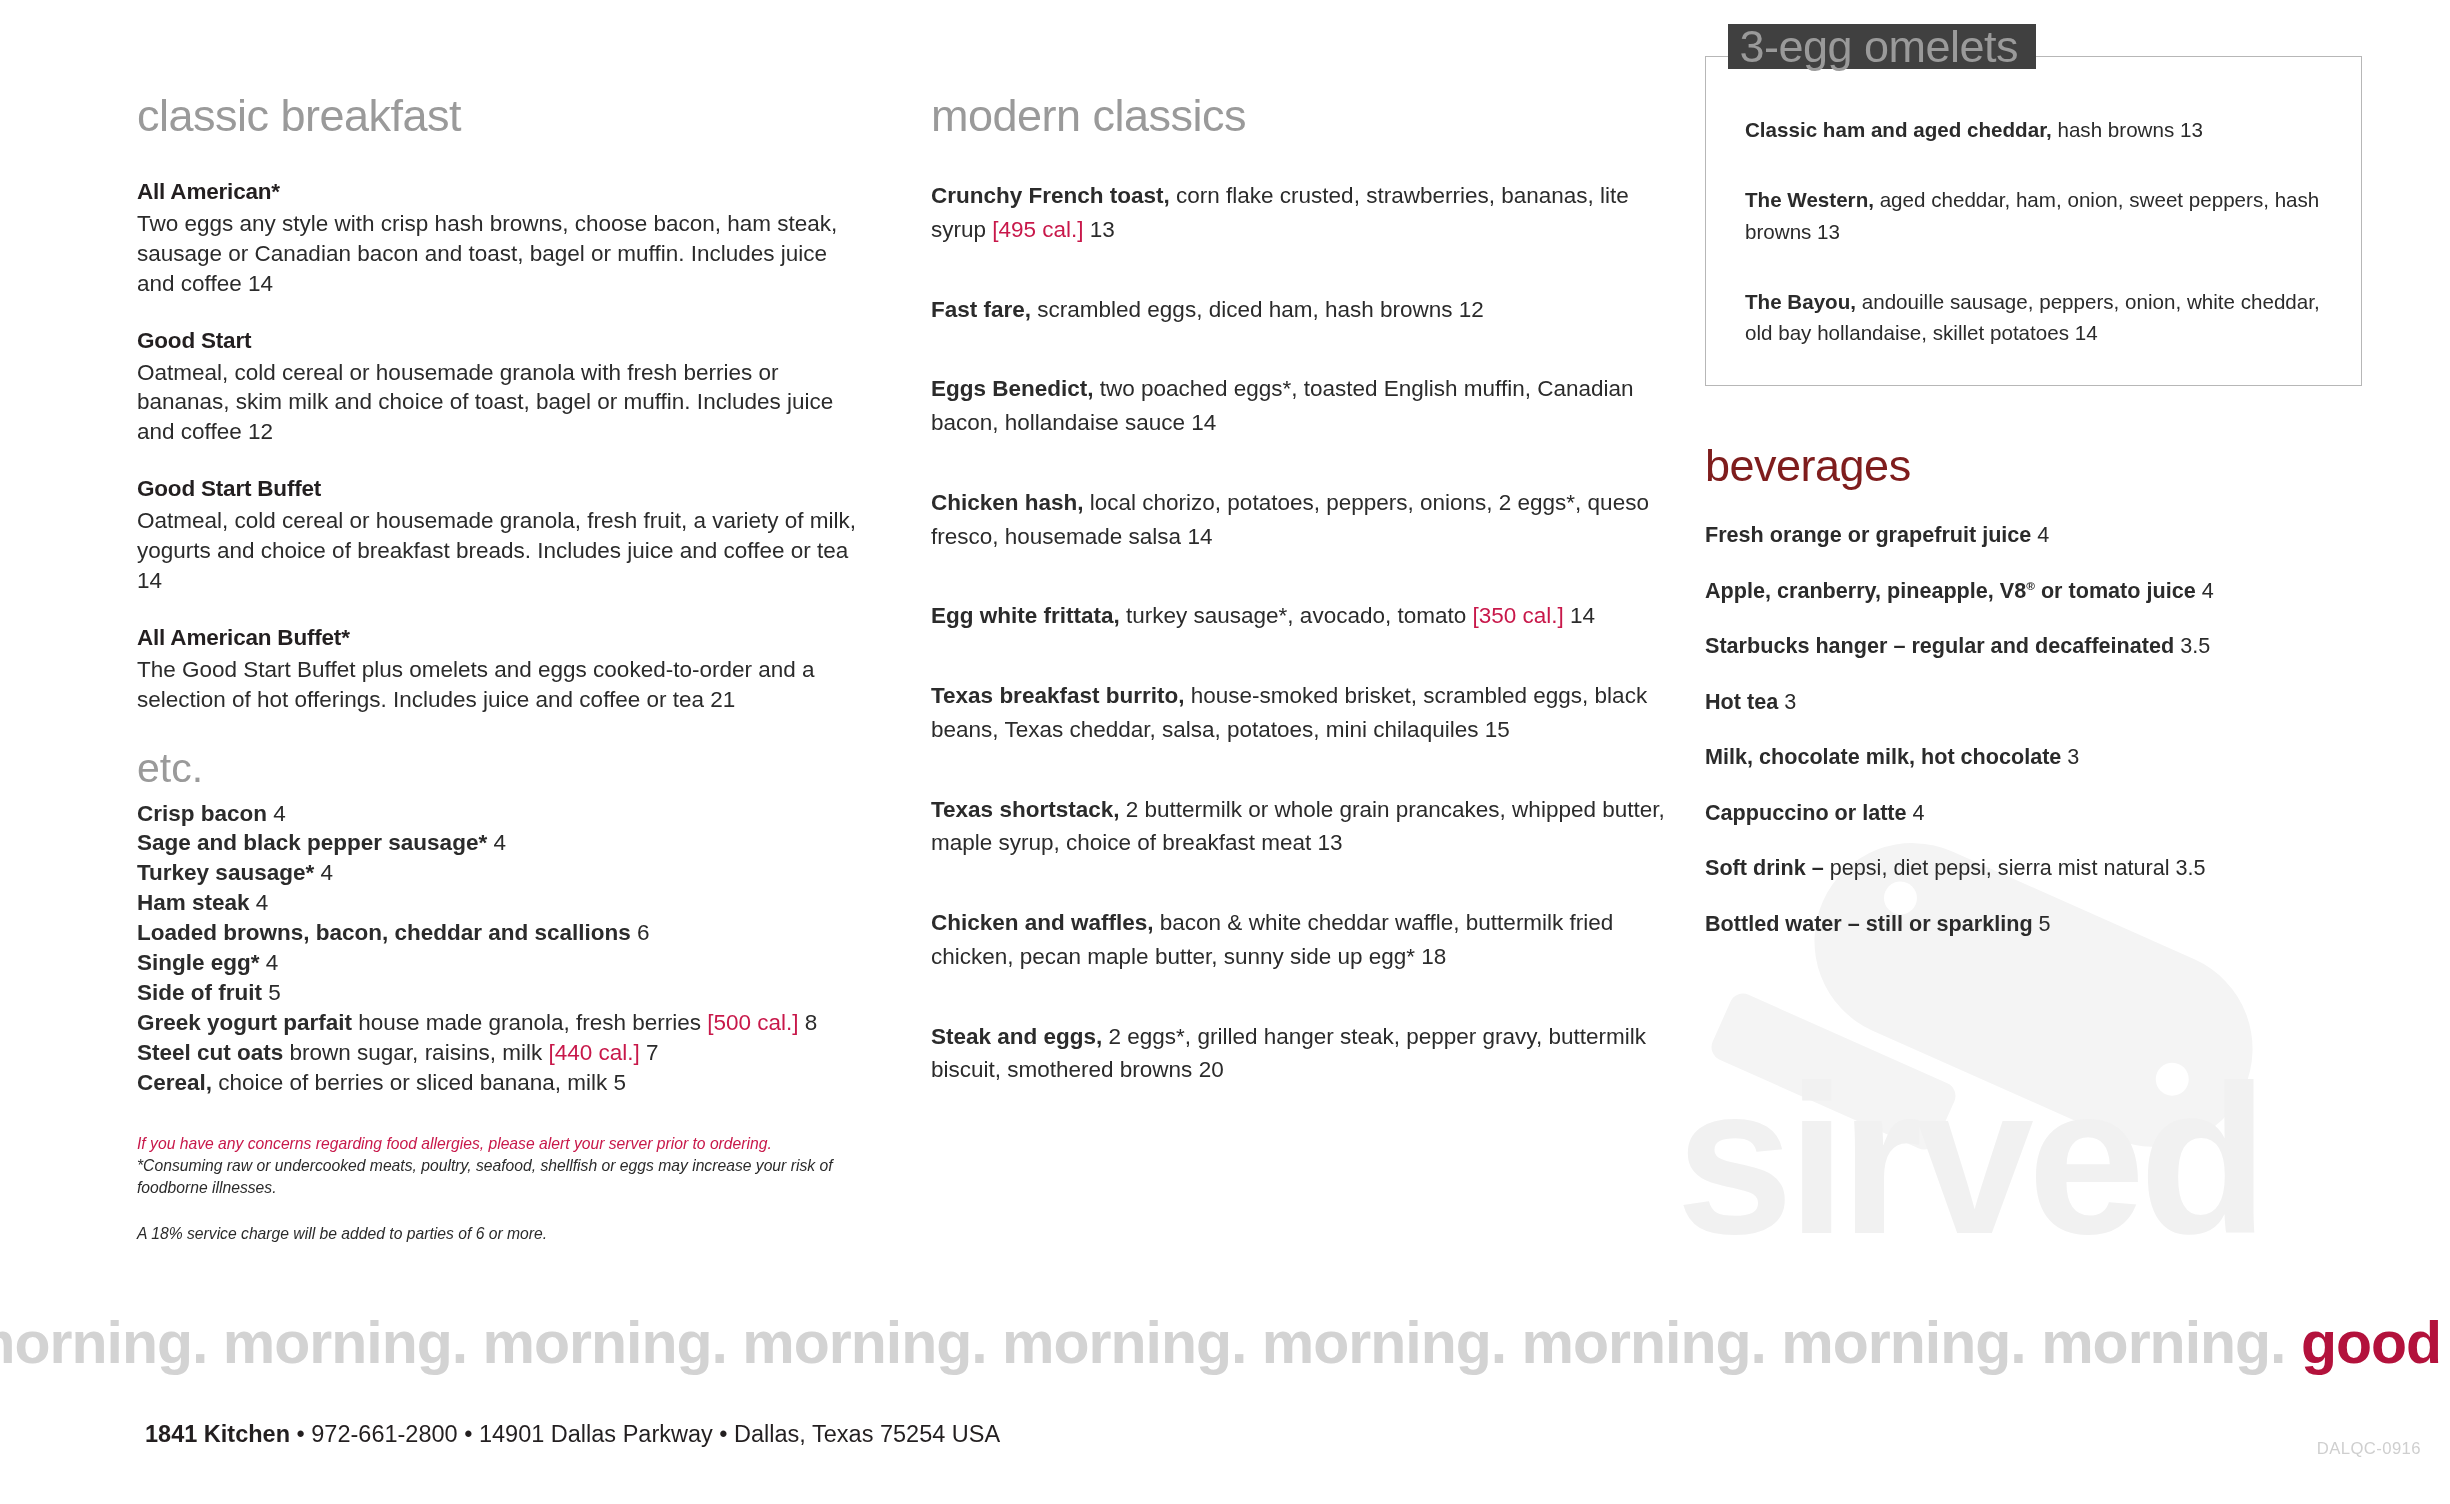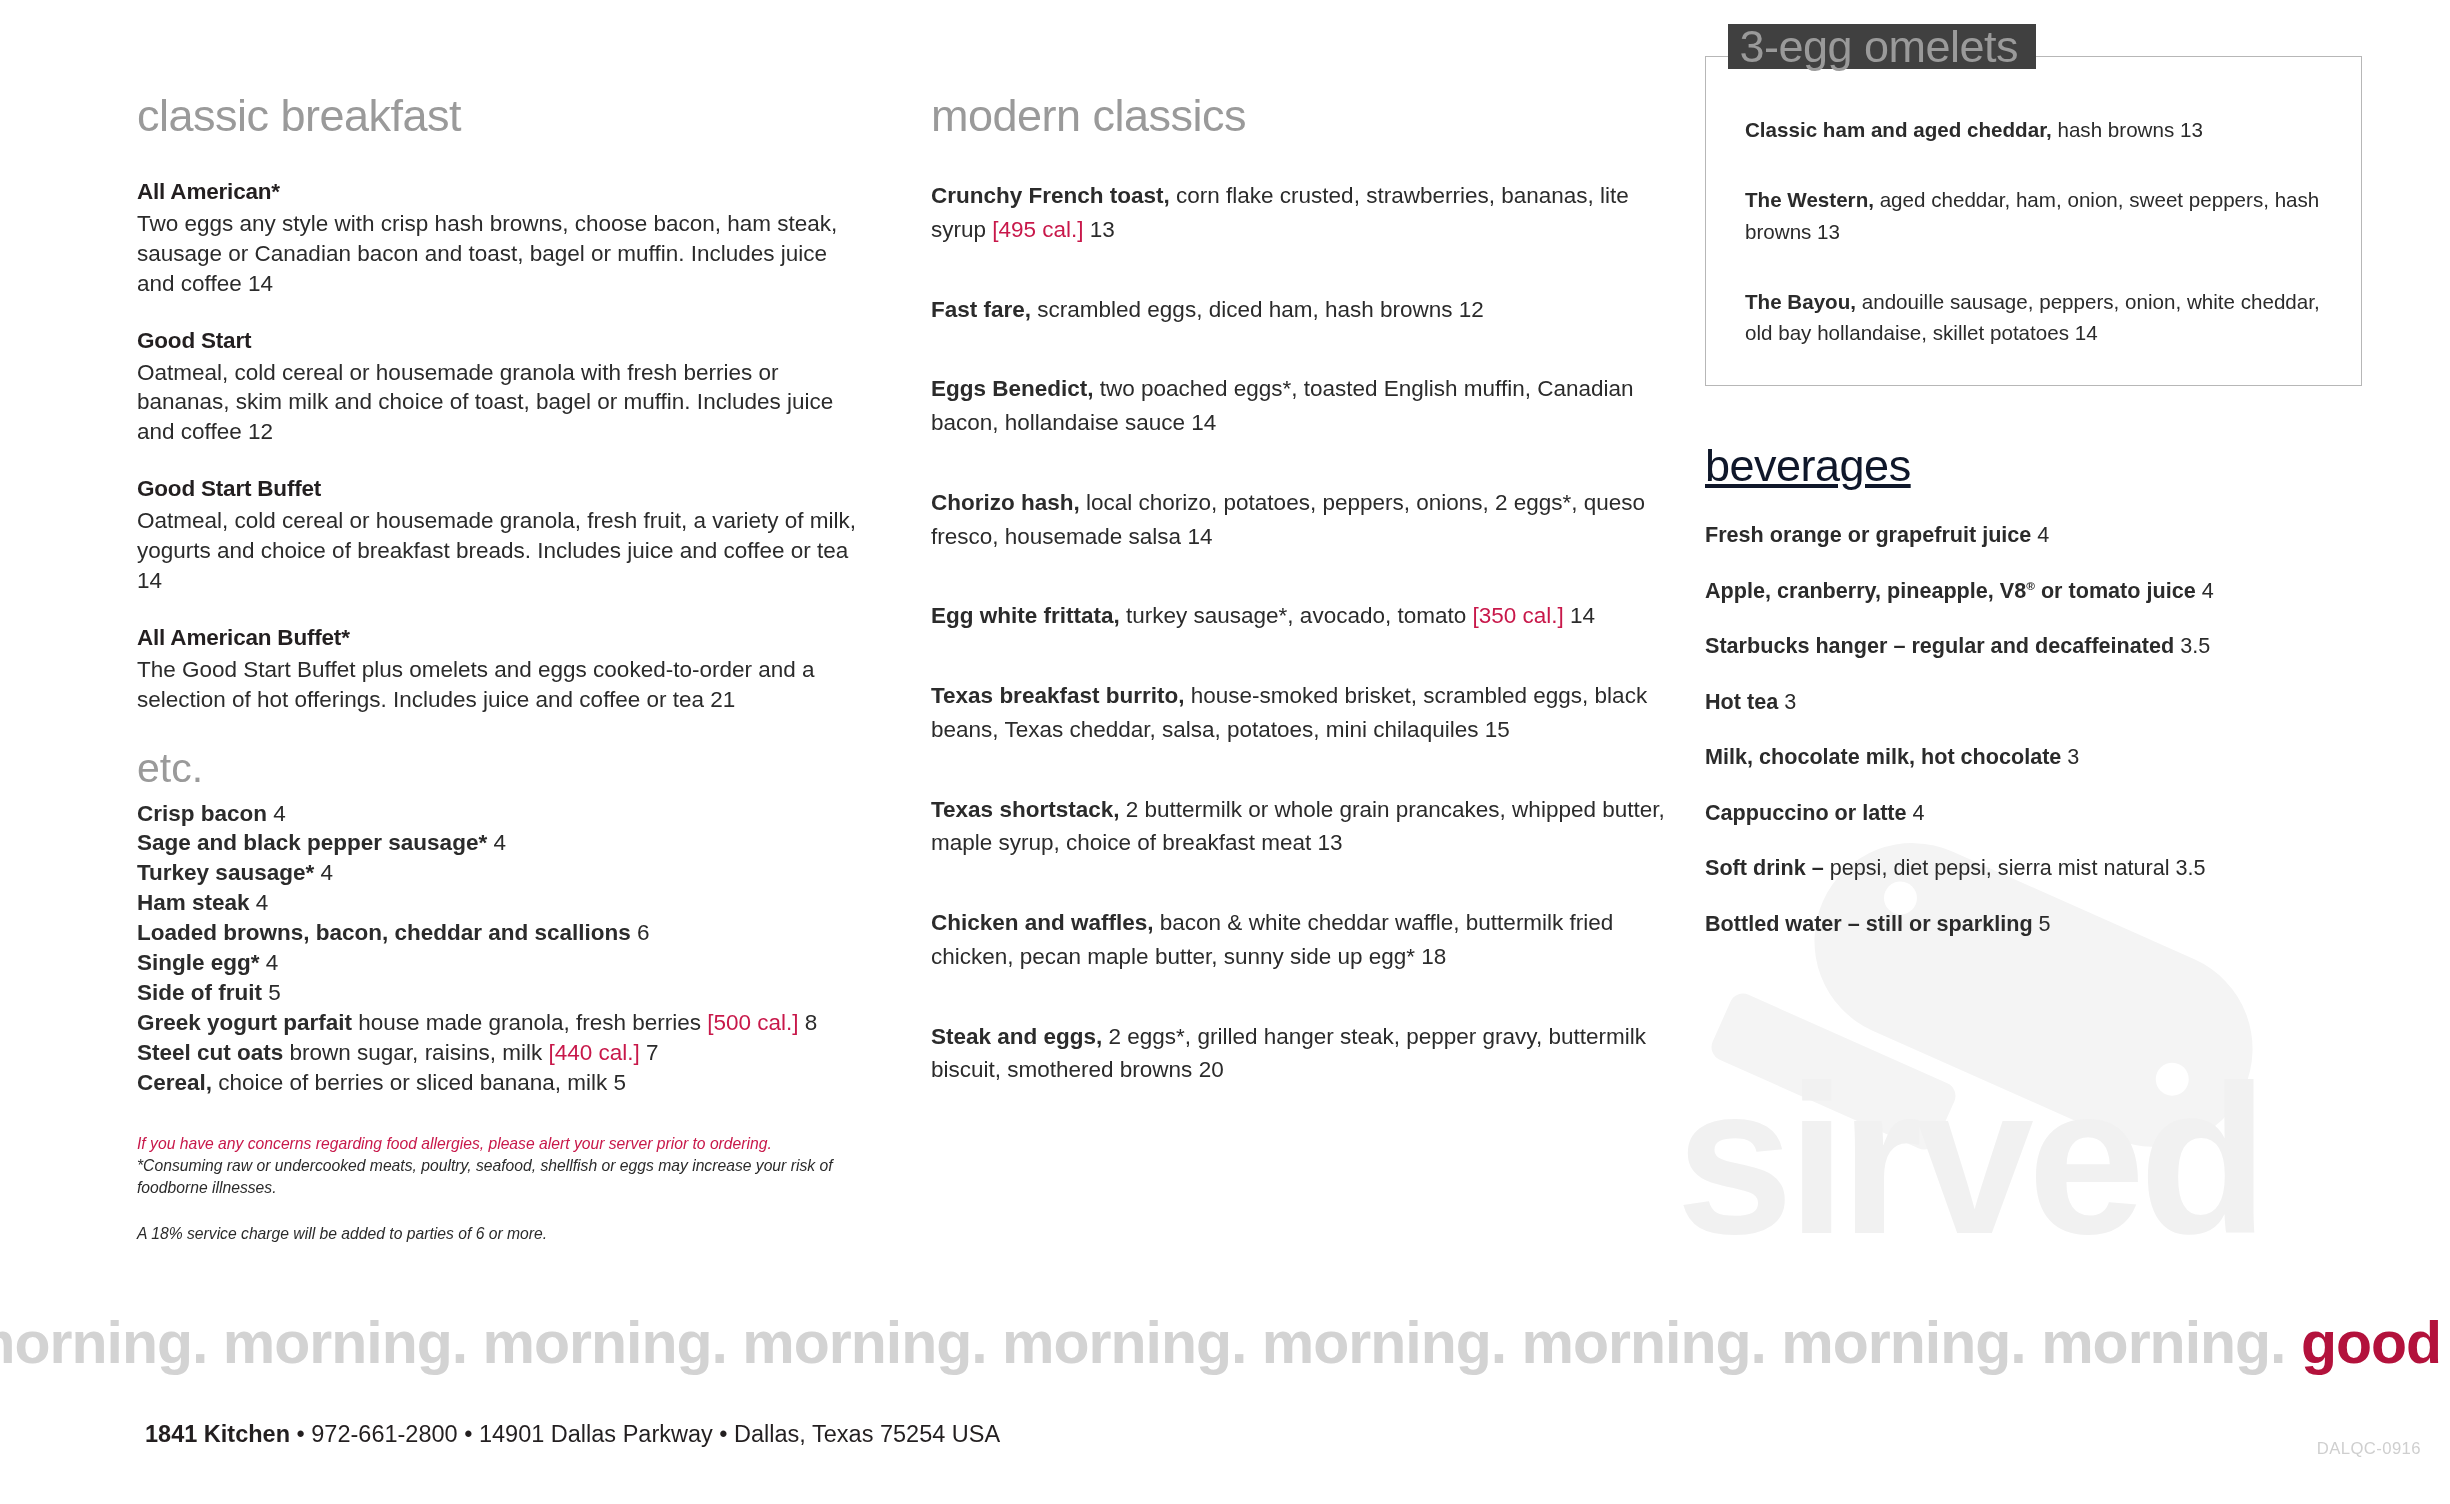--- a/index.html
+++ b/index.html
@@ -165,25 +165,24 @@
     font-size: 20.6px;
     line-height: 1.52;
     color: #2b2b2b;
   }
   .om-line .nm { font-weight: 700; }
 
   
   #beverages-title {
     font-size: 45px;
     font-weight: 400;
-    color: #0f172a;
+    color: #7f1d1d;
     letter-spacing: -0.5px;
     margin: 57px 0 33px 0;
     line-height: 1;
-    text-decoration: underline;
   }
   .bev-row {
     font-size: 21.6px;
     line-height: 1.3;
     margin-bottom: 27.4px;
     color: #2b2b2b;
   }
   .bev-row .nm { font-weight: 700; text-align: center; }
   .bev-row .ds { font-weight: 400; }
   .bev-row .pr { font-weight: 400; }
@@ -292,21 +291,21 @@
         <div class="mc-item">
           <div class="mc-line"><span class="nm">Crunchy French toast,</span><span class="ds"> corn flake crusted, strawberries, bananas, lite syrup</span><span class="cal">  [495 cal.]</span><span class="pr">  13</span></div>
         </div>
         <div class="mc-item">
           <div class="mc-line"><span class="nm">Fast fare,</span><span class="ds"> scrambled eggs, diced ham, hash browns</span><span class="pr">  12</span></div>
         </div>
         <div class="mc-item">
           <div class="mc-line"><span class="nm">Eggs Benedict,</span><span class="ds"> two poached eggs*, toasted English muffin, Canadian bacon, hollandaise sauce</span><span class="pr">  14</span></div>
         </div>
         <div class="mc-item">
-          <div class="mc-line"><span class="nm">Chorizo hash,</span><span class="ds"> local chorizo, potatoes, peppers, onions, 2 eggs*, queso fresco, housemade salsa</span><span class="pr">  14</span></div>
+          <div class="mc-line"><span class="nm">Chicken hash,</span><span class="ds"> local chorizo, potatoes, peppers, onions, 2 eggs*, queso fresco, housemade salsa</span><span class="pr">  14</span></div>
         </div>
         <div class="mc-item">
           <div class="mc-line"><span class="nm">Egg white frittata,</span><span class="ds"> turkey sausage*, avocado, tomato</span><span class="cal">  [350 cal.]</span><span class="pr">  14</span></div>
         </div>
         <div class="mc-item">
           <div class="mc-line"><span class="nm">Texas breakfast burrito,</span><span class="ds"> house-smoked brisket, scrambled eggs, black beans, Texas cheddar, salsa, potatoes, mini chilaquiles</span><span class="pr">  15</span></div>
         </div>
         <div class="mc-item">
           <div class="mc-line"><span class="nm">Texas shortstack,</span><span class="ds"> 2 buttermilk or whole grain prancakes, whipped butter, maple syrup, choice of breakfast meat</span><span class="pr">  13</span></div>
         </div>

